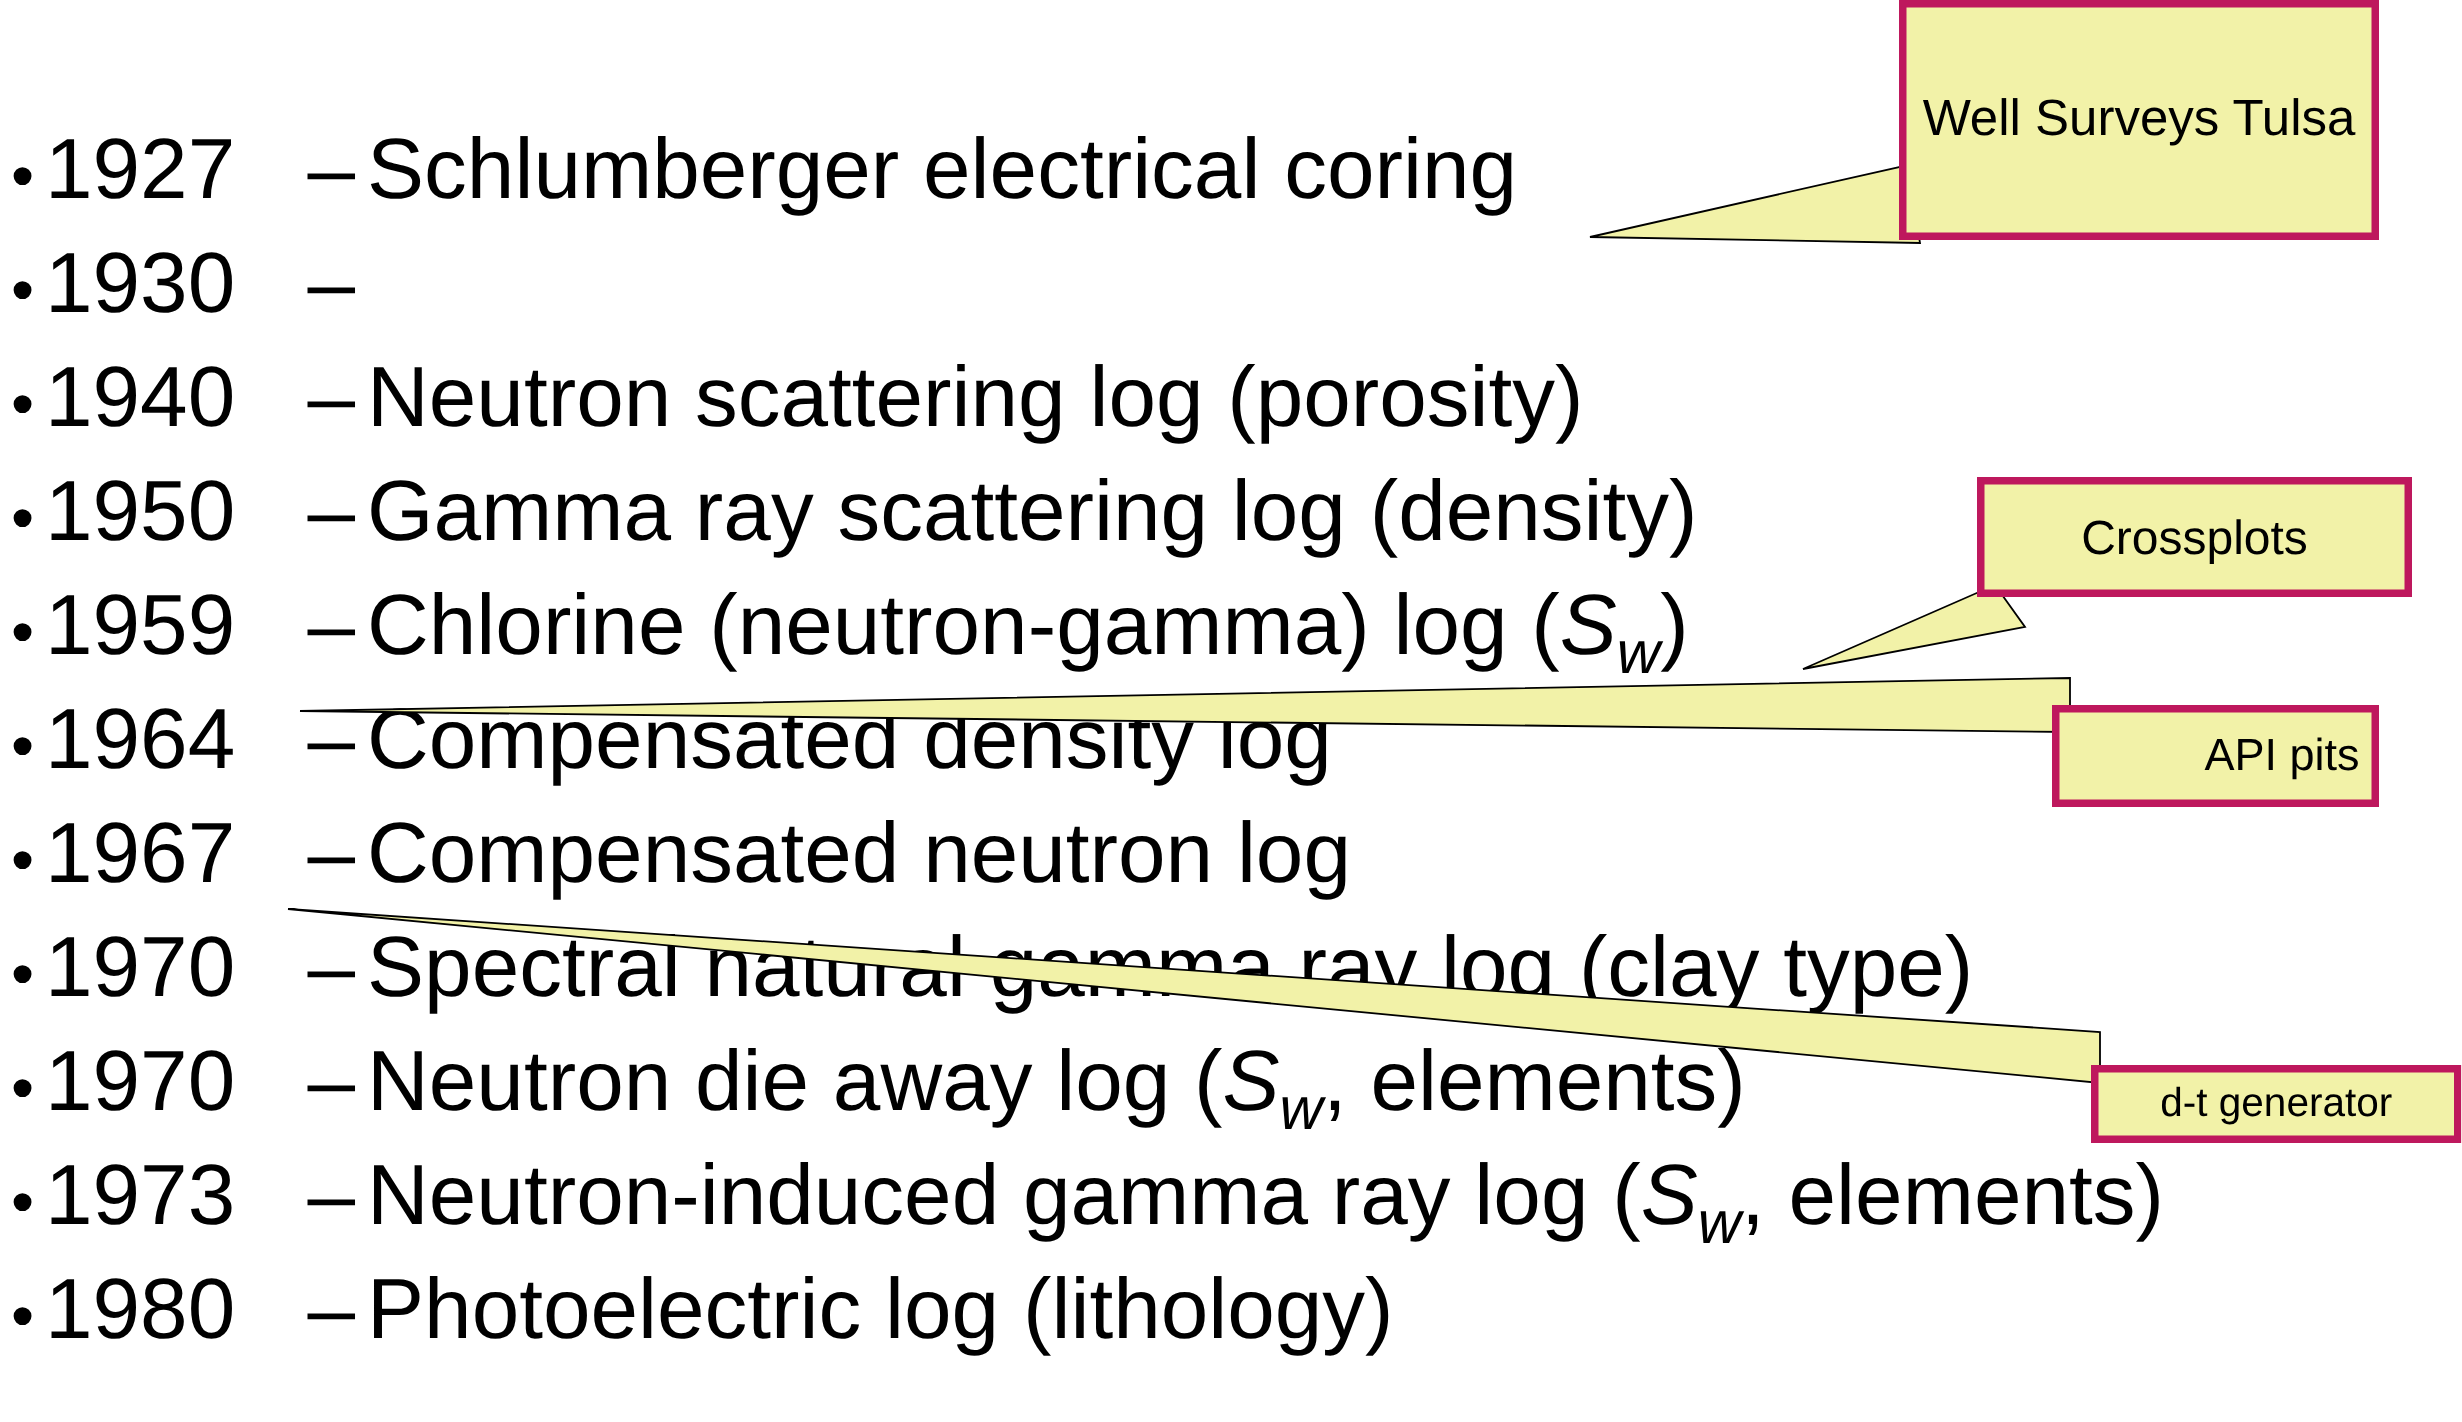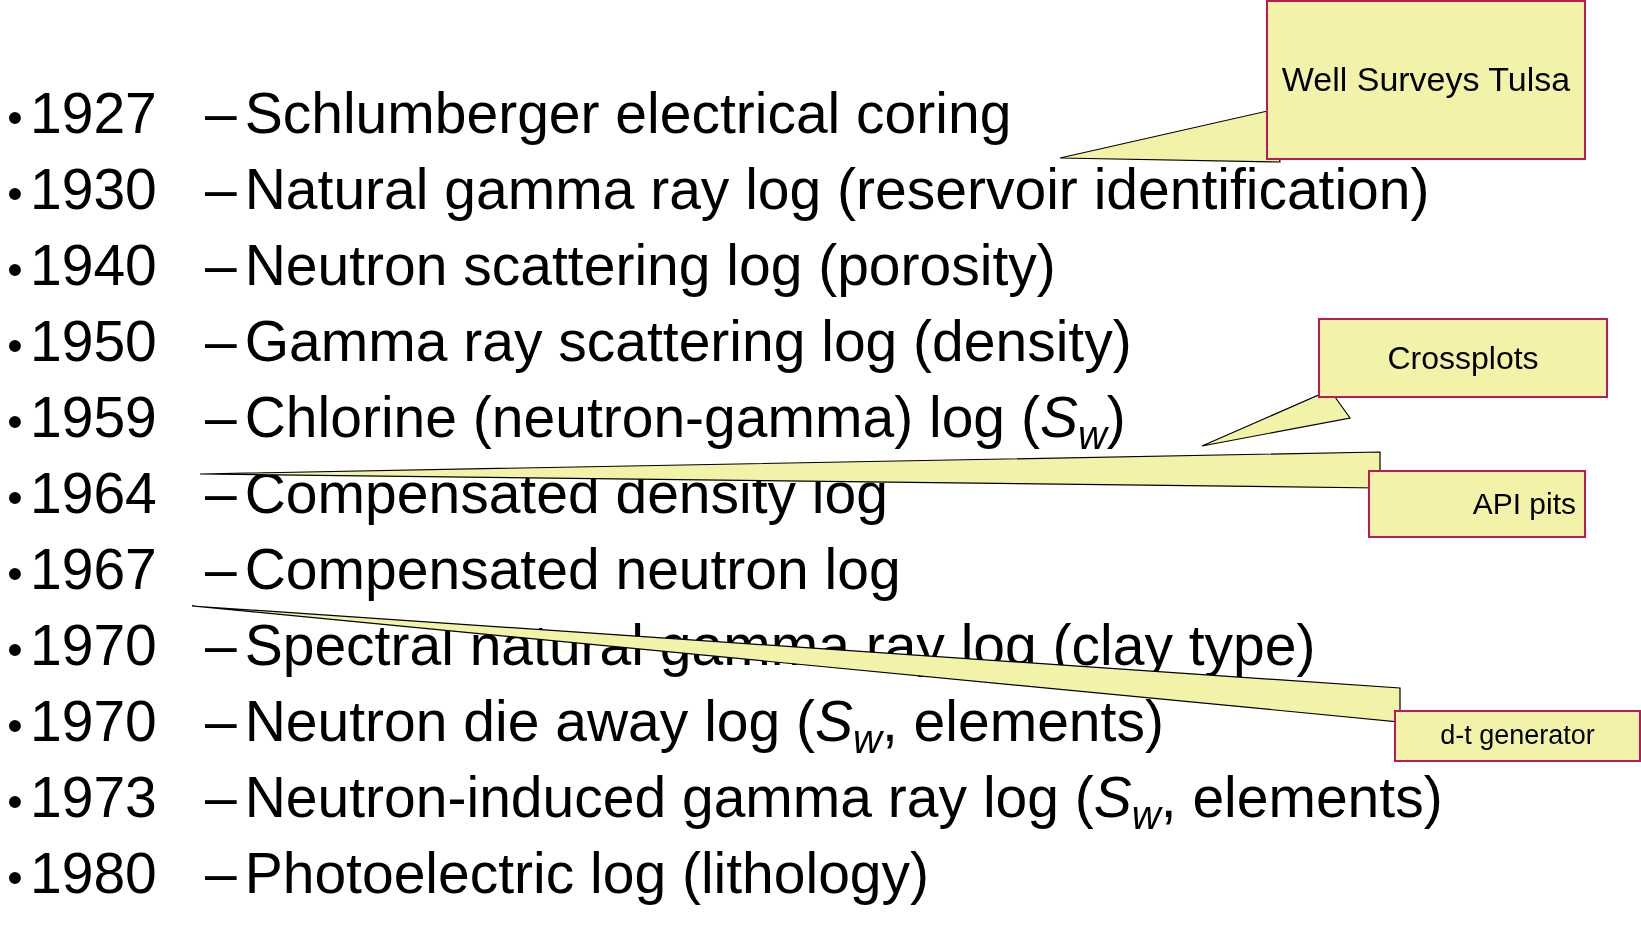--- a/index.html
+++ b/index.html
@@ -58,21 +58,21 @@
     vertical-align: sub;
   }
   .ital {
     font-style: italic;
   }
 
   
   .callout {
     position: absolute;
     background: #f2f2a8;
-    border: 2px solid #be185d;
+    border: 5px solid #be185d;
     box-sizing: border-box;
     text-align: center;
     font-size: 30px;
     line-height: 1.15;
     display: flex;
     align-items: center;
     justify-content: center;
     padding: 4px 8px;
     z-index: 5;
   }
@@ -151,21 +151,20 @@
       <div class="bullet-row">
         <span class="bullet-dot">•</span>
         <span class="bullet-year">1927</span>
         <span class="bullet-dash">–</span>
         <span class="bullet-text"><span>Schlumberger electrical coring</span></span>
       </div>
       <div class="bullet-row">
         <span class="bullet-dot">•</span>
         <span class="bullet-year">1930</span>
         <span class="bullet-dash">–</span>
-        <span class="bullet-text"><span>Natural gamma ray log (reservoir identification)</span></span>
       </div>
       <div class="bullet-row">
         <span class="bullet-dot">•</span>
         <span class="bullet-year">1940</span>
         <span class="bullet-dash">–</span>
         <span class="bullet-text"><span>Neutron scattering log (porosity)</span></span>
       </div>
       <div class="bullet-row">
         <span class="bullet-dot">•</span>
         <span class="bullet-year">1950</span>

